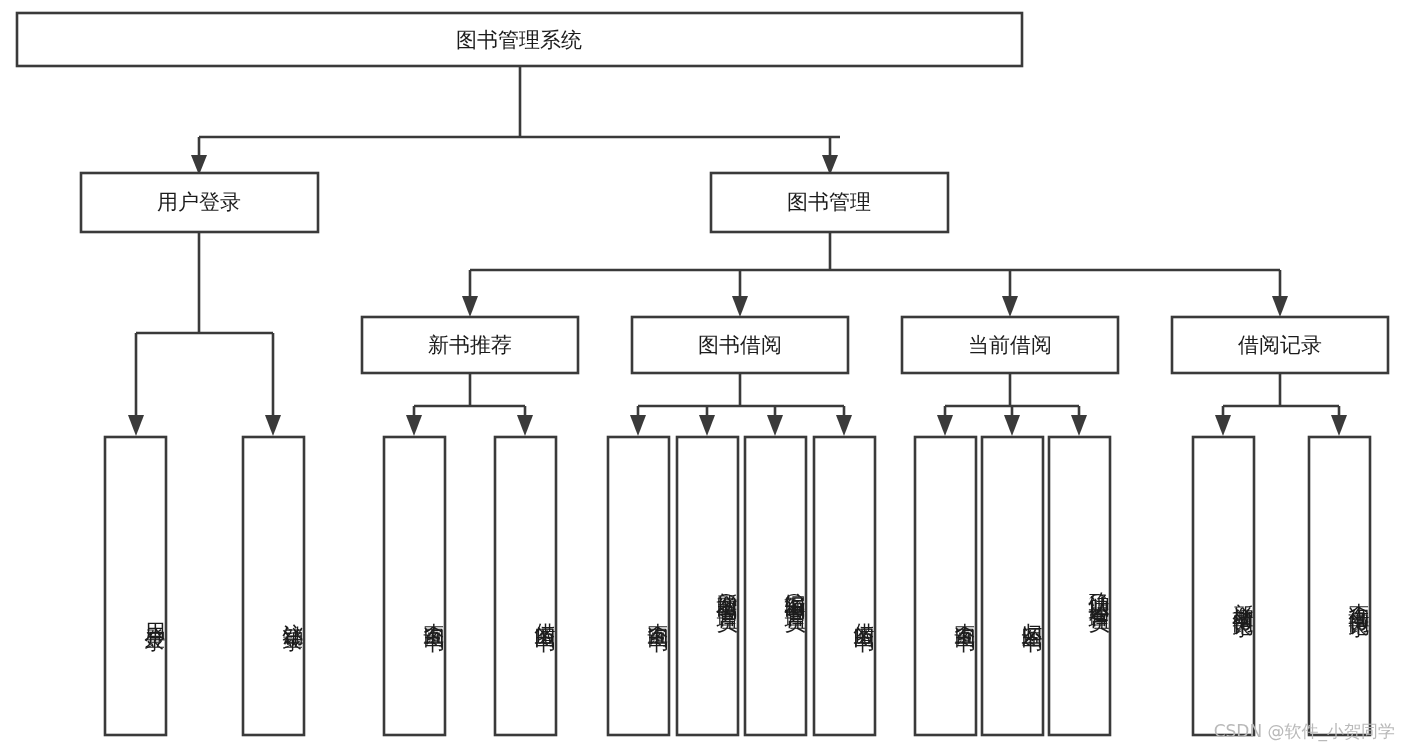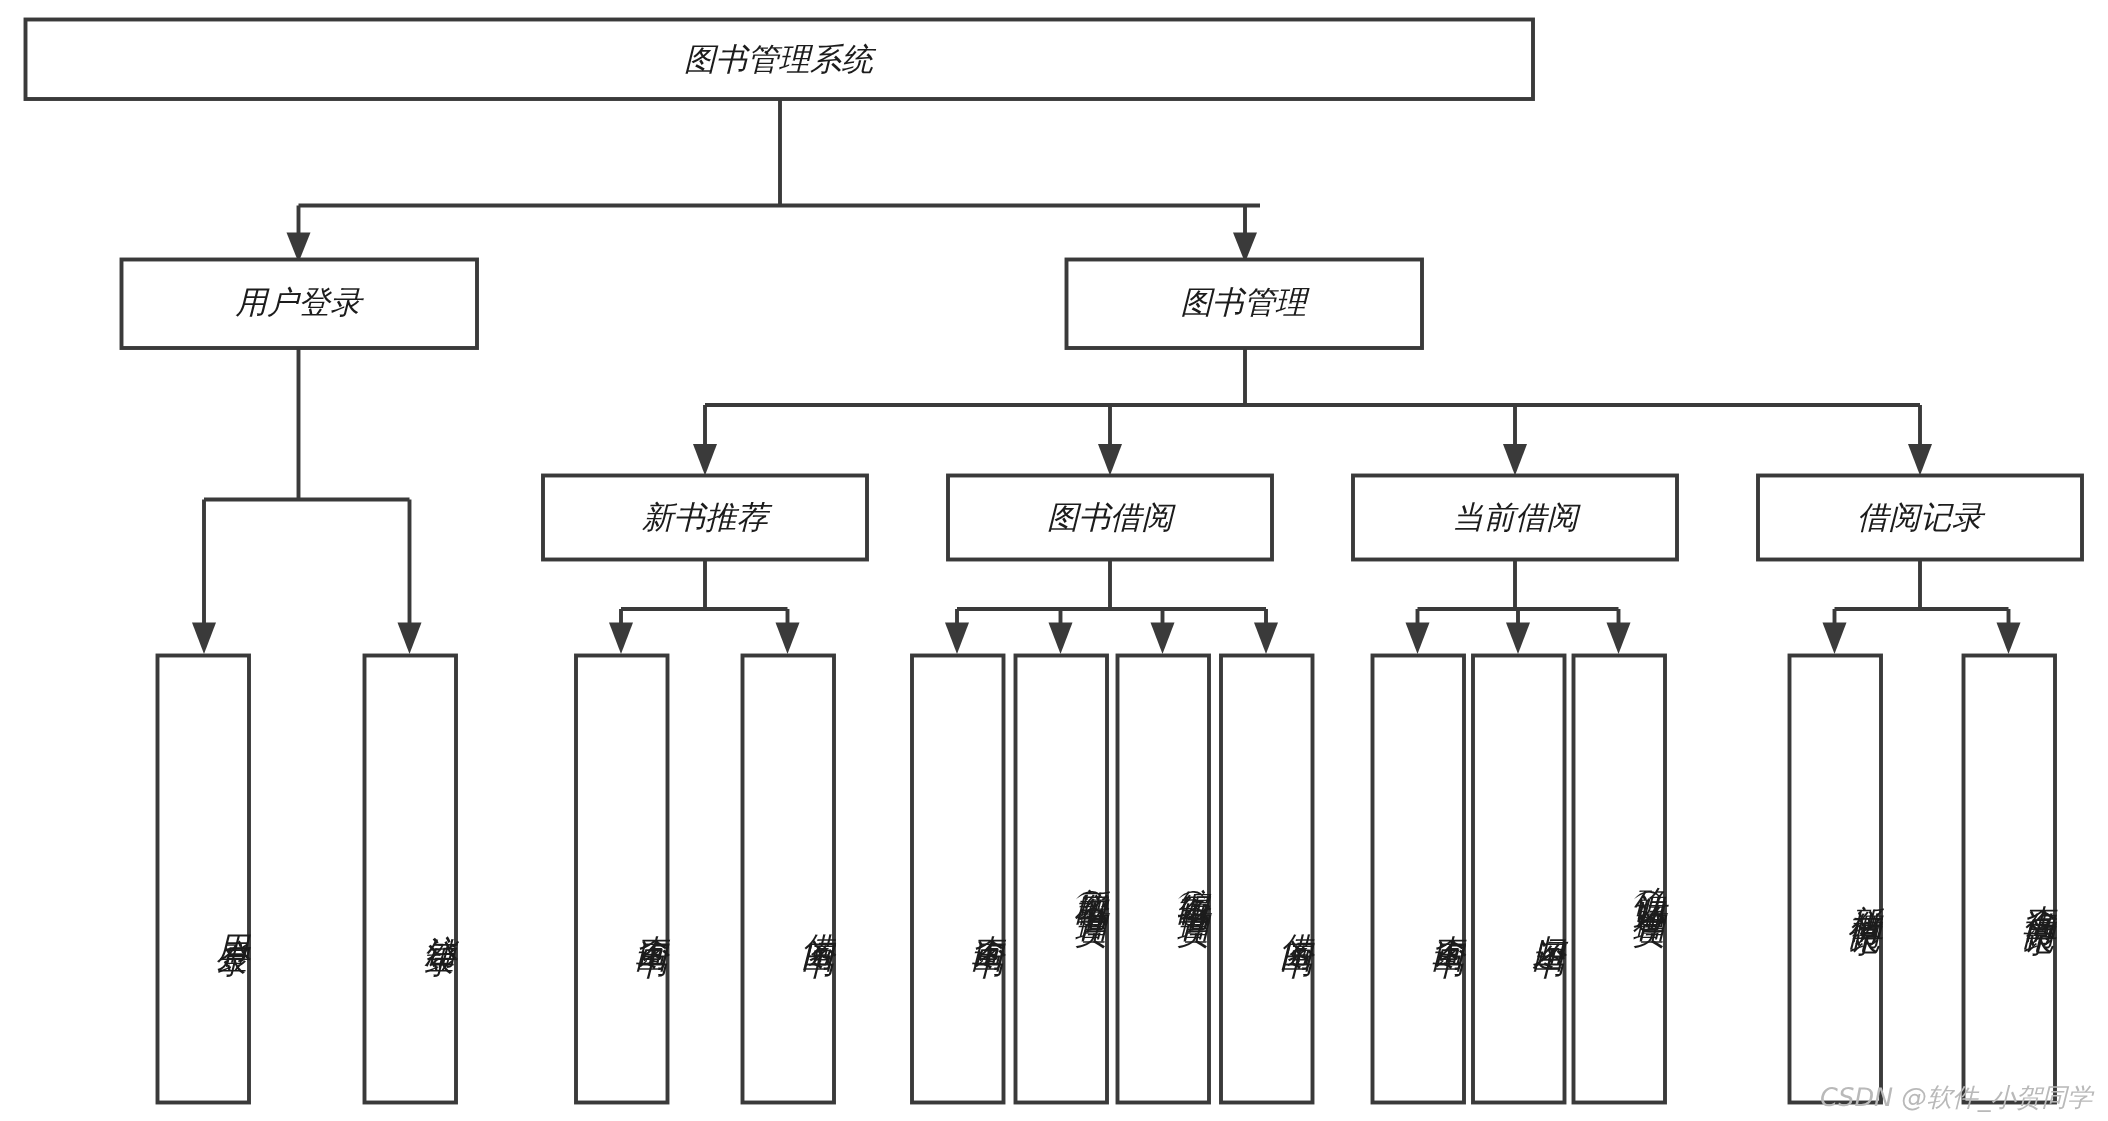--- a/index.html
+++ b/index.html
@@ -11,21 +11,20 @@
     width: 1405px;
     height: 747px;
     font-family: "DejaVu Sans", "Liberation Sans", sans-serif;
     overflow: hidden;
     position: relative;
   }
   #diagram-root {
     position: relative;
     width: 1405px;
     height: 747px;
-    font-style: italic;
   }
   svg.tree {
     display: block;
     width: 1405px;
     height: 747px;
   }
   .node-box {
     fill: #ffffff;
     stroke: #3a3a3a;
     stroke-width: 2.6;

